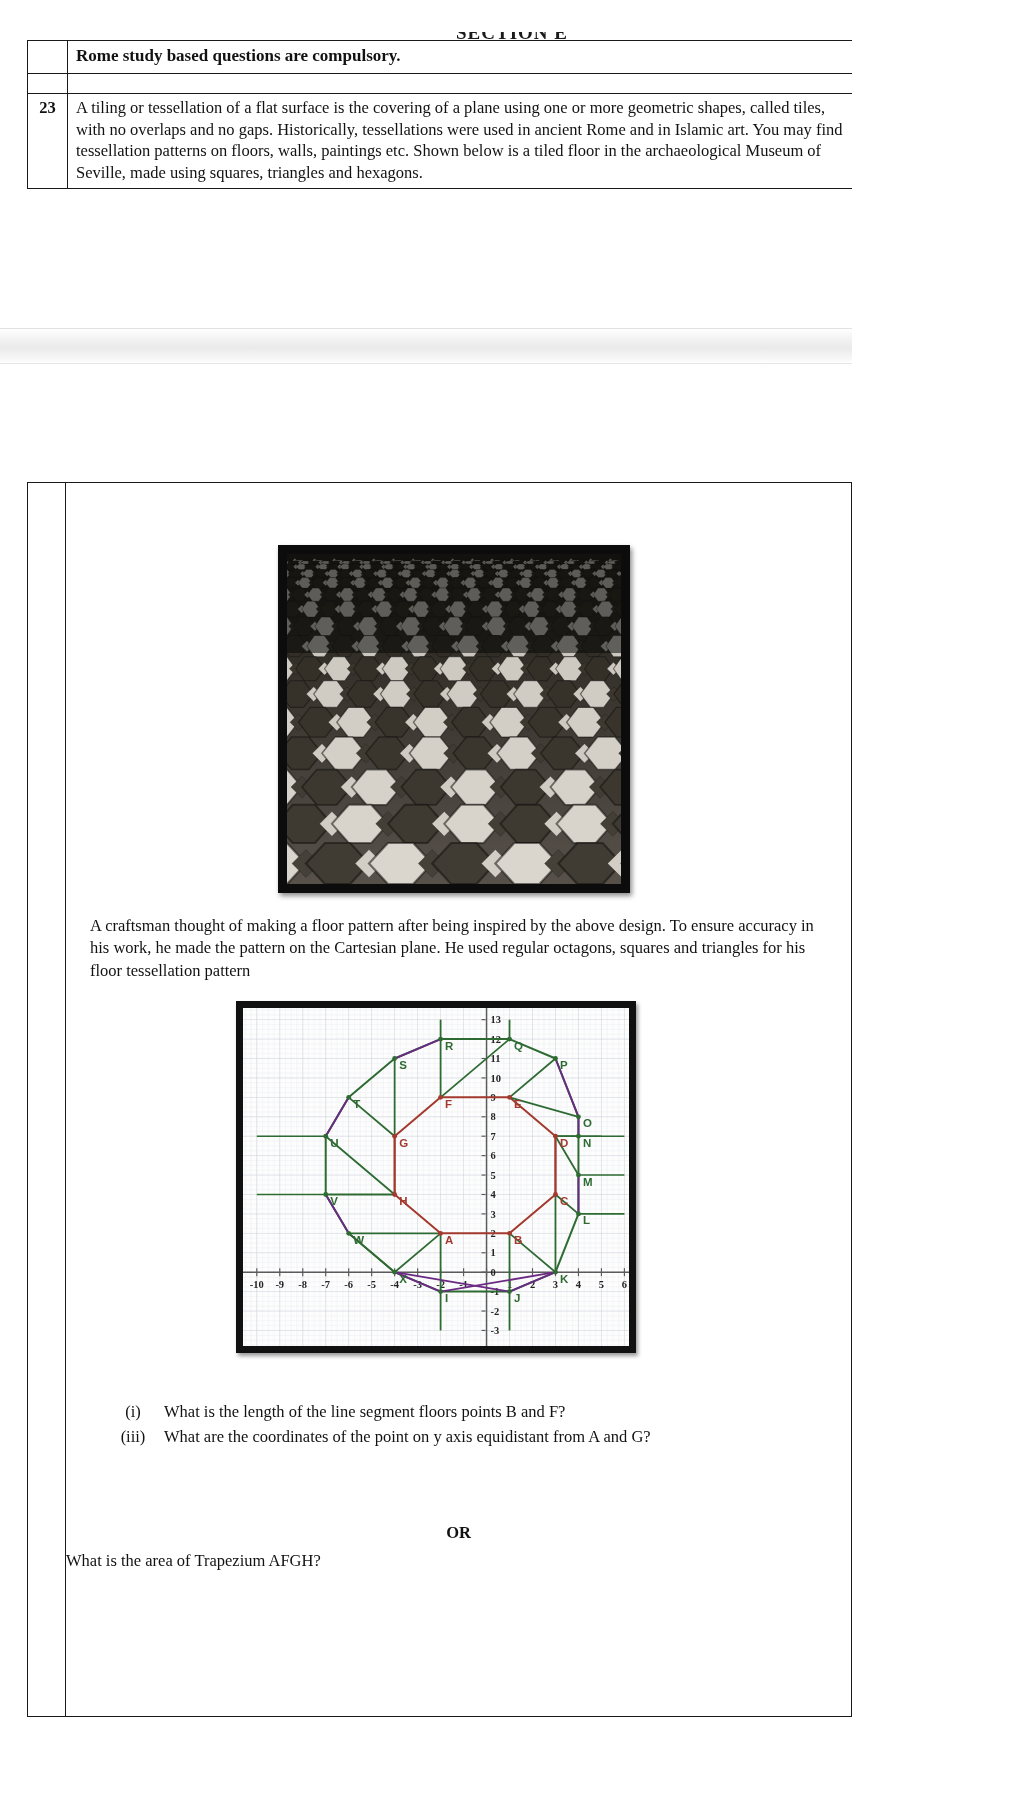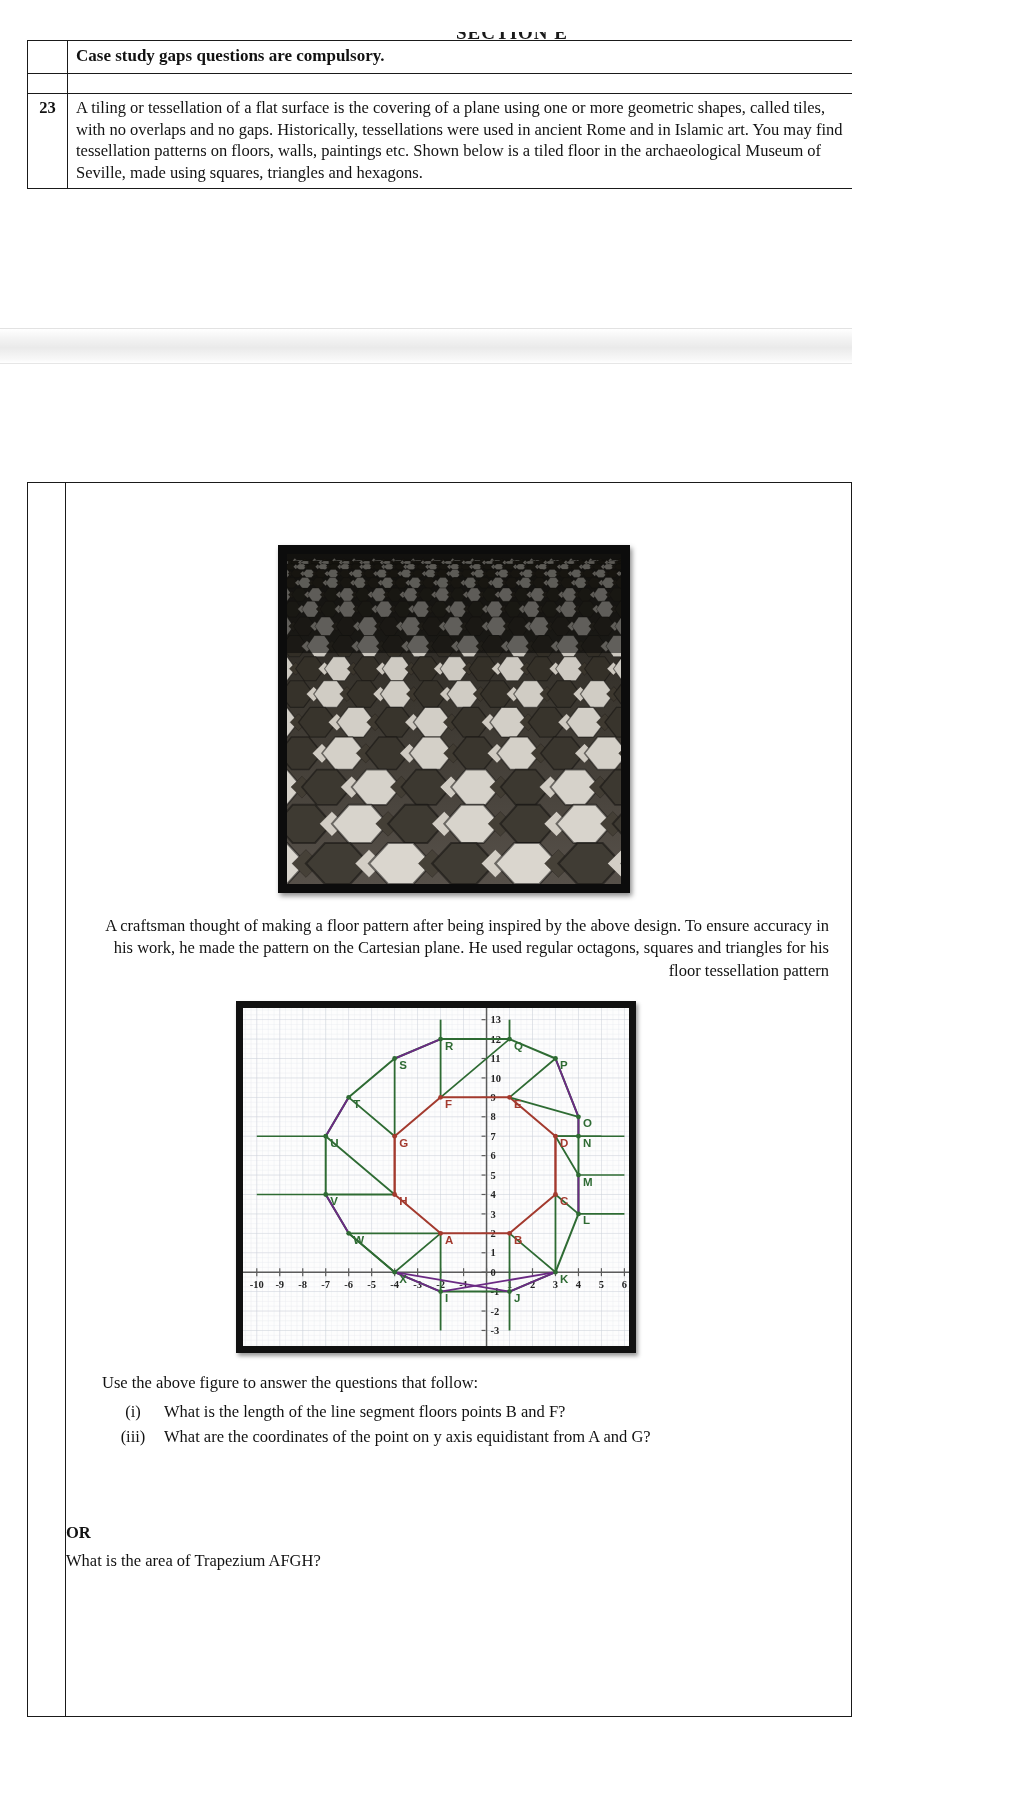--- a/index.html
+++ b/index.html
@@ -82,21 +82,21 @@
     width: 100%; height: 100%;
     border: 9px solid #0c0c0c;
     background: #2a2724;
     box-shadow: 2px 3px 5px rgba(0,0,0,0.45);
     overflow: hidden; position: relative;
   }
   .photo-canvas { position: absolute; inset: 0; }
 
   .para {
     position: absolute; left: 24px; right: 22px;
-    font-size: 16.5px; line-height: 1.36; text-align: right;
+    font-size: 16.5px; line-height: 1.36; text-align: left;
   }
   .para-craftsman { top: 432px; }
 
   
   .graph-wrap { position: absolute; left: 170px; top: 518px; width: 400px; height: 352px; }
   .graph-frame {
     width: 100%; height: 100%;
     border: 7px solid #111;
     background: #fdfdfd;
     box-shadow: 2px 3px 4px rgba(0,0,0,0.4);
@@ -104,21 +104,21 @@
   }
   .graph-svg { position: absolute; inset: 0; width: 100%; height: 100%; }
 
   .q-intro { position: absolute; left: 36px; top: 890px; font-size: 16.5px; }
   .q-list { position: absolute; left: 36px; top: 918px; right: 18px; }
   .q-item { display: flex; font-size: 16.5px; line-height: 1.36; margin-bottom: 3px; }
   .q-num { width: 62px; flex: 0 0 62px; text-align: center; }
   .q-text { flex: 1 1 auto; }
   .or-label {
     position: absolute; left: 0; right: 0; top: 1040px;
-    font-weight: bold; font-size: 16.5px;
+    text-align: center; font-weight: bold; font-size: 16.5px;
   }
   .or-alt {
     position: absolute; left: 0; right: 0; top: 1068px;
     font-size: 16.5px;
   }
 
   .mark { position: absolute; right: 10px; font-weight: bold; font-size: 16px; }
   .mark-1 { top: 925px; }
   .mark-2 { top: 965px; }
   .mark-3 { top: 1022px; }
@@ -134,21 +134,21 @@
 
 <div class="page">
 
   <div class="frag-top">
     <div class="section-e">SECTION E</div>
 
     <table class="tbl-top">
       <tbody>
           <tr class="row-compulsory">
         <td class="col-qno"></td>
-        <td class="col-body">Case study gaps questions are compulsory.</td>
+        <td class="col-body">Rome study based questions are compulsory.</td>
         <td class="col-marks"></td>
       </tr>
       <tr class="row-blank">
         <td class="col-qno"></td>
         <td class="col-body"></td>
         <td class="col-marks"></td>
       </tr>
       <tr>
         <td class="col-qno">23</td>
         <td class="col-body">A tiling or tessellation of a flat surface is the covering of a plane using one or more geometric shapes, called tiles, with no overlaps and no gaps. Historically, tessellations were used in ancient Rome and in Islamic art. You may find tessellation patterns on floors, walls, paintings etc. Shown below is a tiled floor in the archaeological Museum of Seville, made using squares, triangles and hexagons.</td>
@@ -1245,21 +1245,20 @@
                 <circle cx="82.7142857142857" cy="186.48275862068965" r="2.4" fill="#2e6b33"></circle>
                 <text x="87.2142857142857" y="196.98275862068965" font-size="11.5" font-weight="bold" fill="#2e6b33" font-family="&quot;Liberation Sans&quot;, sans-serif">V</text>
                 <circle cx="105.69047619047618" cy="225.33333333333331" r="2.4" fill="#2e6b33"></circle>
                 <text x="110.19047619047618" y="235.83333333333331" font-size="11.5" font-weight="bold" fill="#2e6b33" font-family="&quot;Liberation Sans&quot;, sans-serif">W</text>
                 <circle cx="151.6428571428571" cy="264.183908045977" r="2.4" fill="#2e6b33"></circle>
                 <text x="156.1428571428571" y="274.683908045977" font-size="11.5" font-weight="bold" fill="#2e6b33" font-family="&quot;Liberation Sans&quot;, sans-serif">X</text>
               </svg>
           </div>
         </div>
 
-        <div class="q-intro">Use the above figure to answer the questions that follow:</div>
 
         <div class="q-list">
           <div class="q-item">
             <span class="q-num">(i)</span>
             <span class="q-text">What is the length of the line segment floors points B and F?</span>
           </div>
           <div class="q-item">
             <span class="q-num">(iii)</span>
             <span class="q-text">What are the coordinates of the point on y axis equidistant from A and G?</span>
           </div>

